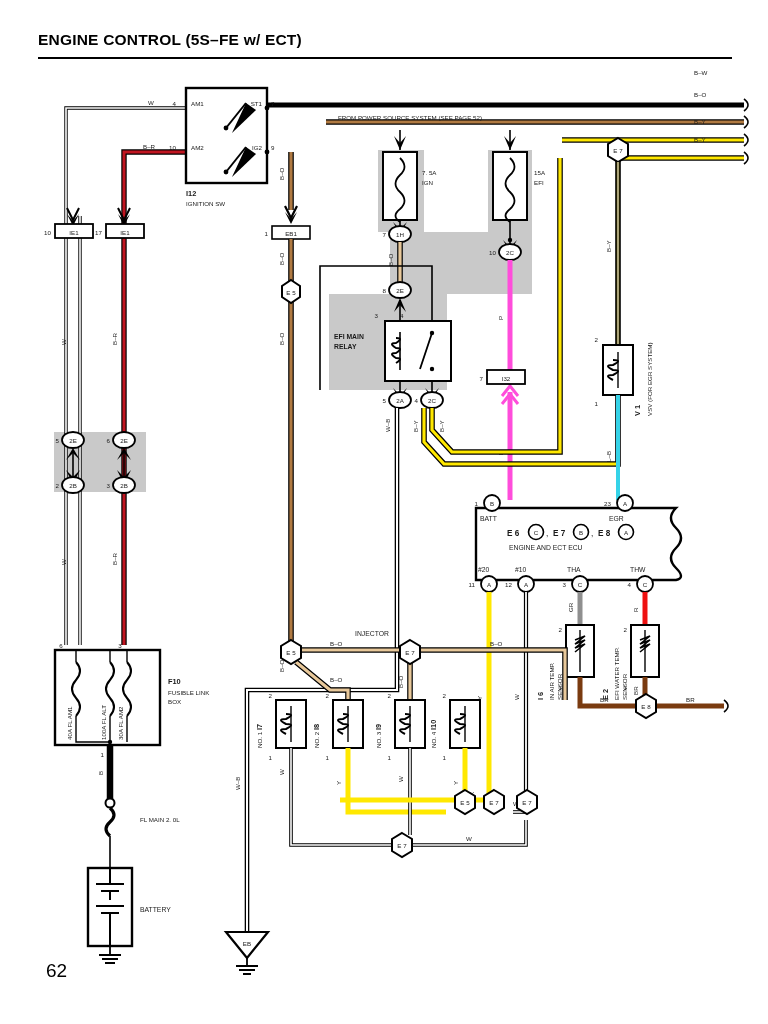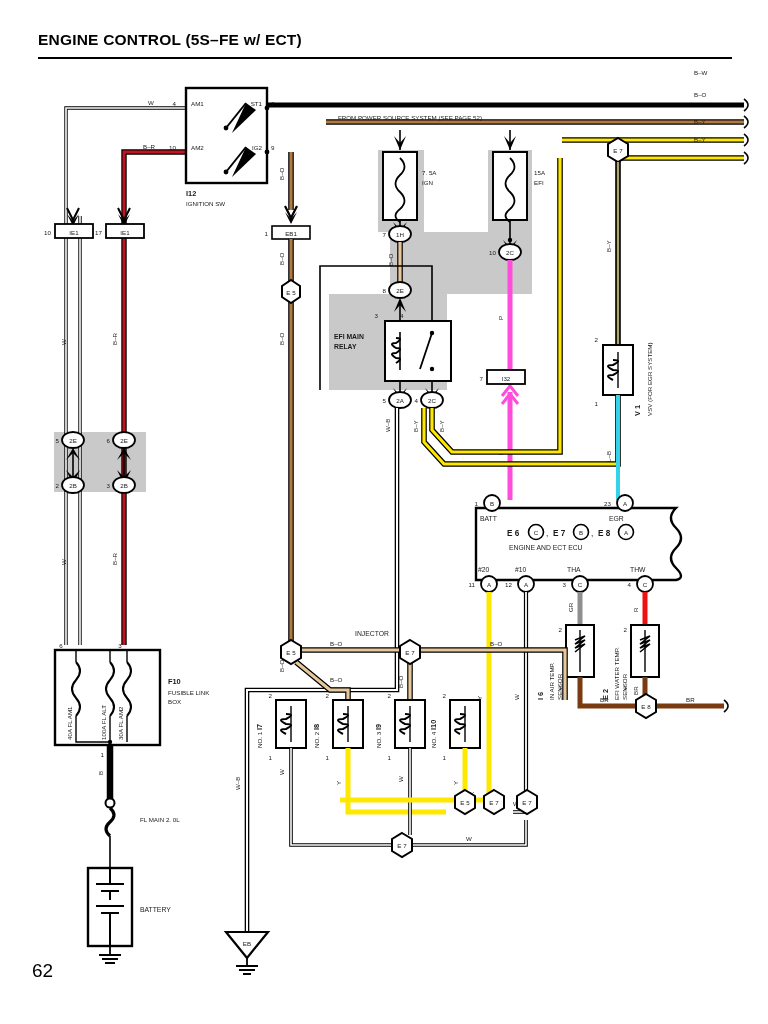--- a/index.html
+++ b/index.html
@@ -1,20 +1,20 @@
 <!DOCTYPE html>
 <html><head>
 <meta charset="utf-8">
 <style>
   html,body{margin:0;padding:0;background:#fff;}
   body{width:768px;height:1024px;font-family:"Liberation Sans",sans-serif;position:relative;overflow:hidden;}
   #page{position:relative;width:768px;height:1024px;}
   #title{position:absolute;left:38px;top:31px;font-size:15.5px;font-weight:bold;letter-spacing:.2px;color:#000;white-space:nowrap;}
   #titlerule{position:absolute;left:38px;top:57px;width:694px;height:2px;background:#000;}
-  #pagenum{position:absolute;left:32px;top:960px;font-size:19px;color:#000;}
+  #pagenum{position:absolute;left:46px;top:960px;font-size:19px;color:#000;}
   svg{position:absolute;left:0;top:0;}
   .t{font-family:"Liberation Sans",sans-serif;fill:#1a1a1a;}
   .t6{font-size:6.2px;}
   .t65{font-size:6.8px;}
   .t7{font-size:7.4px;}
   .t8{font-size:8.2px;}
   .b{font-weight:bold;}
 </style>
 </head>
 <body>

